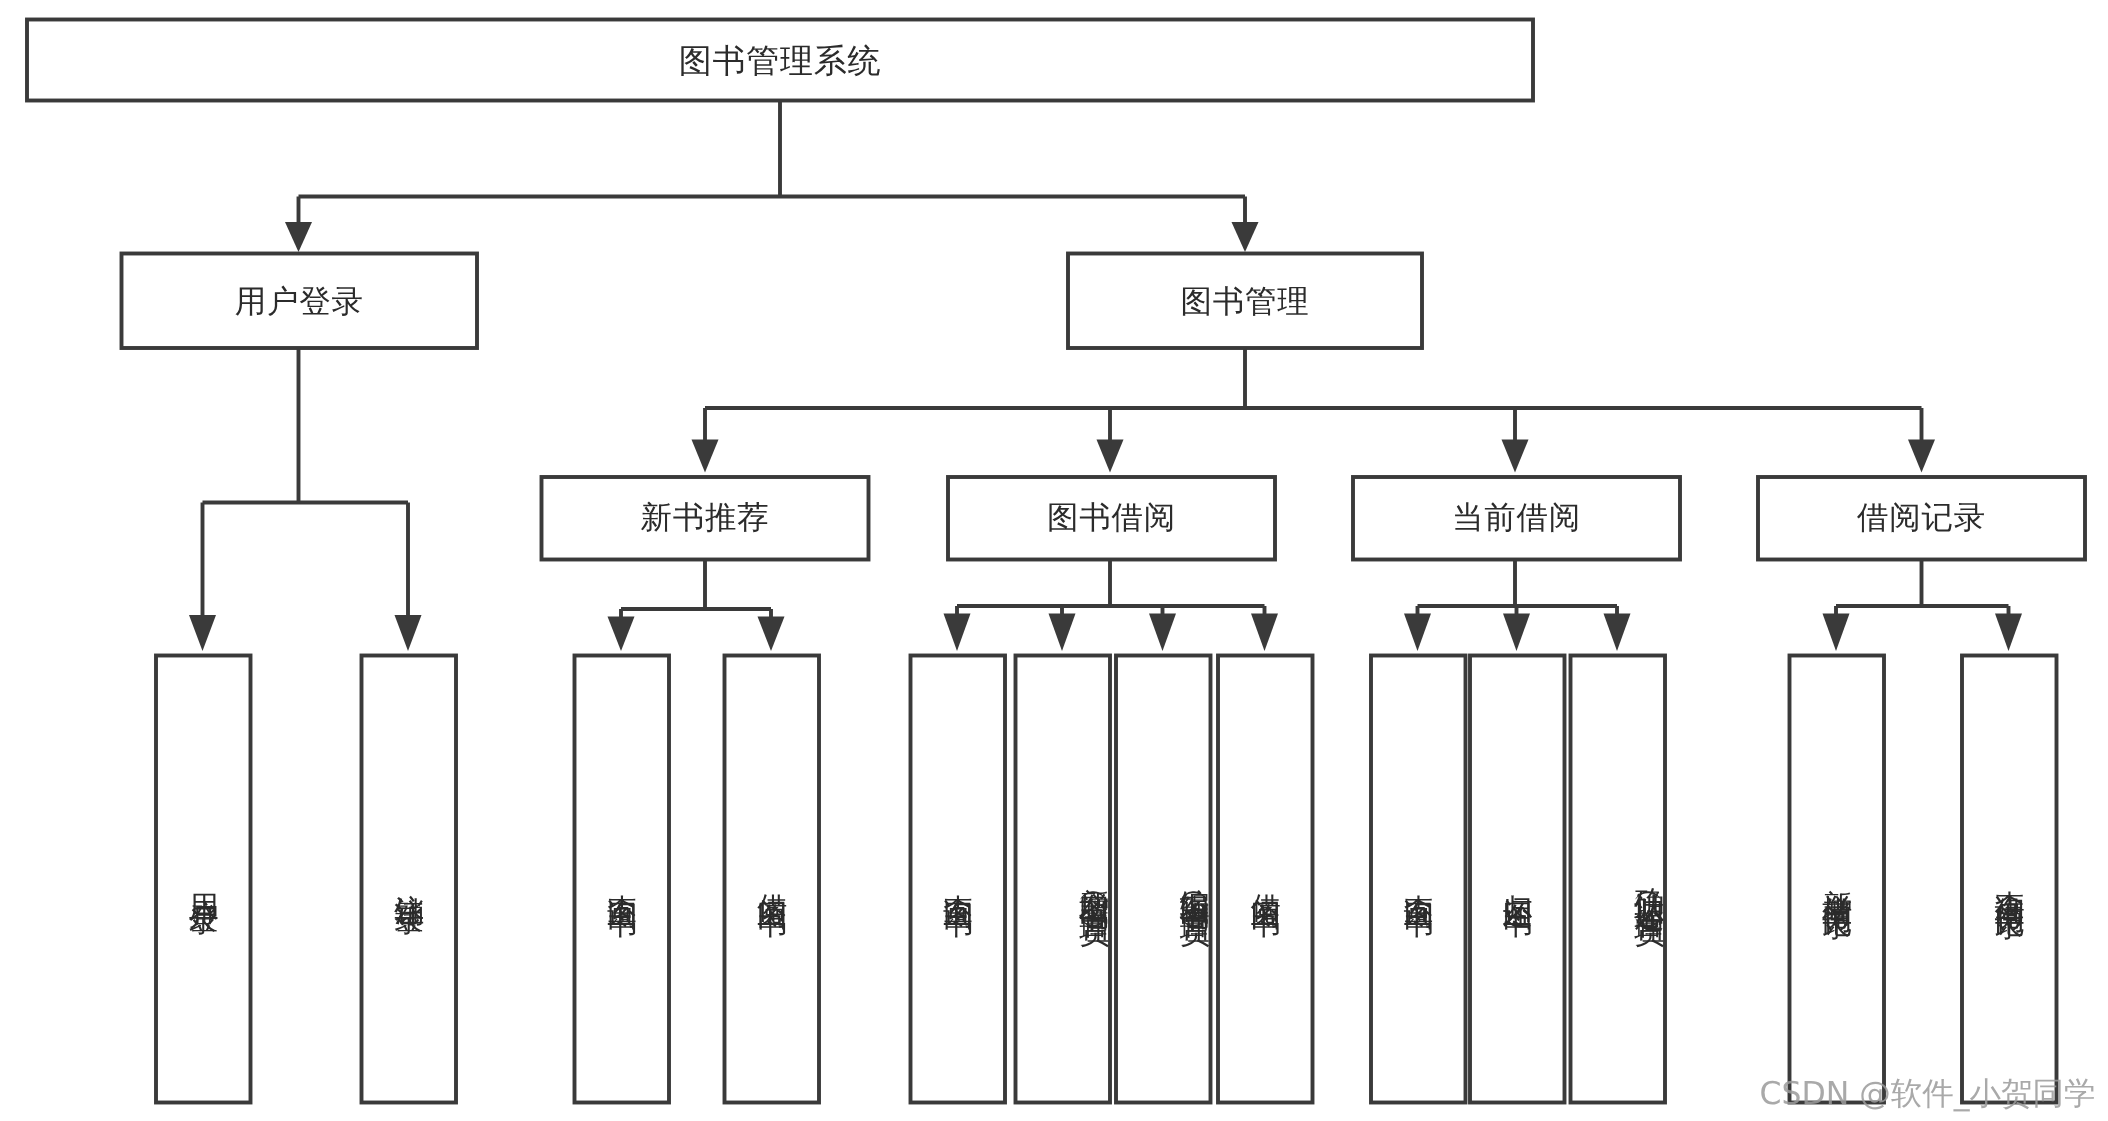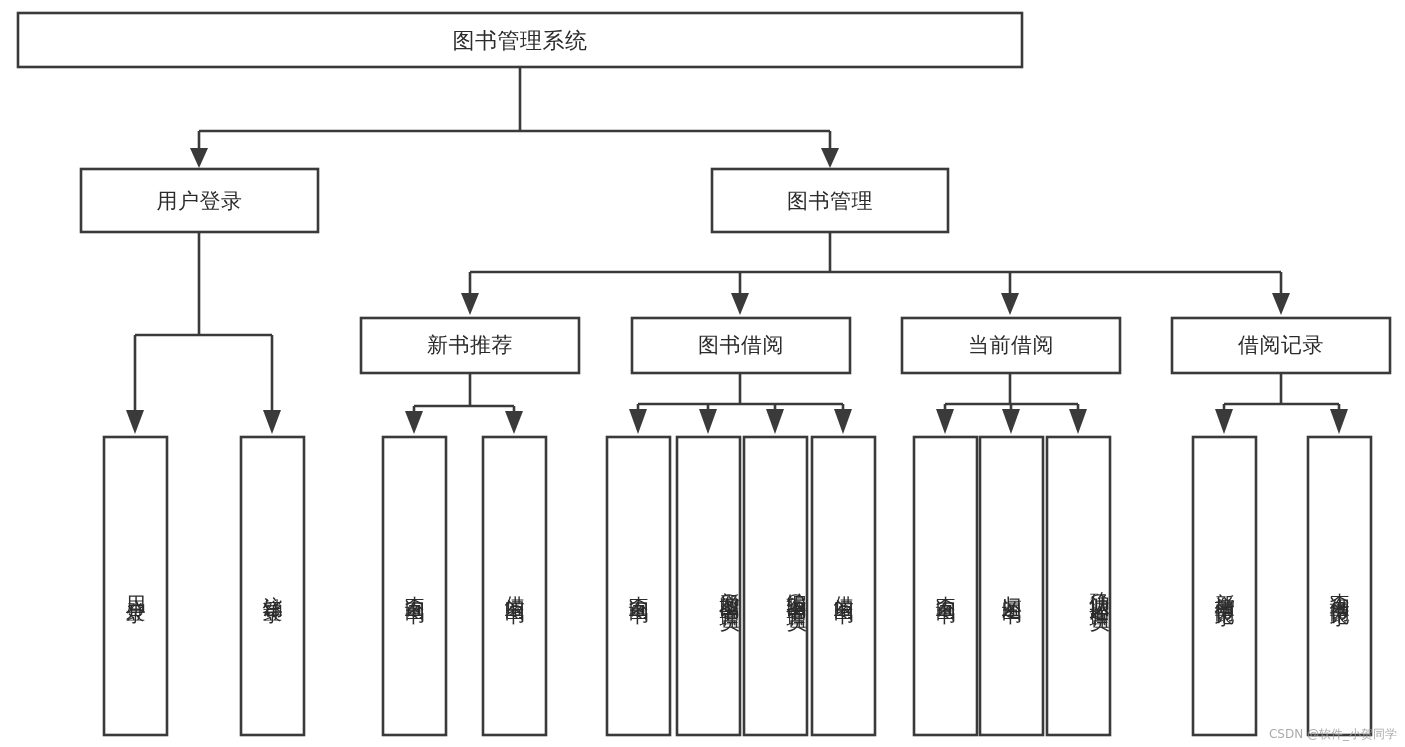--- a/index.html
+++ b/index.html
@@ -67,21 +67,21 @@
     letter-spacing: 3px;
     white-space: nowrap;
     text-align: center;
     pointer-events: none;
   }
   #watermark {
     position: absolute;
     right: 8px;
     bottom: 4px;
     font-family: "DejaVu Sans", "Liberation Sans", sans-serif;
-    font-size: 12px;
+    font-size: 21px;
     color: #9b9b9b;
     opacity: 0.85;
     white-space: nowrap;
     pointer-events: none;
   }
 </style>
 </head>
 <body>
 
 <div id="diagram-root">

